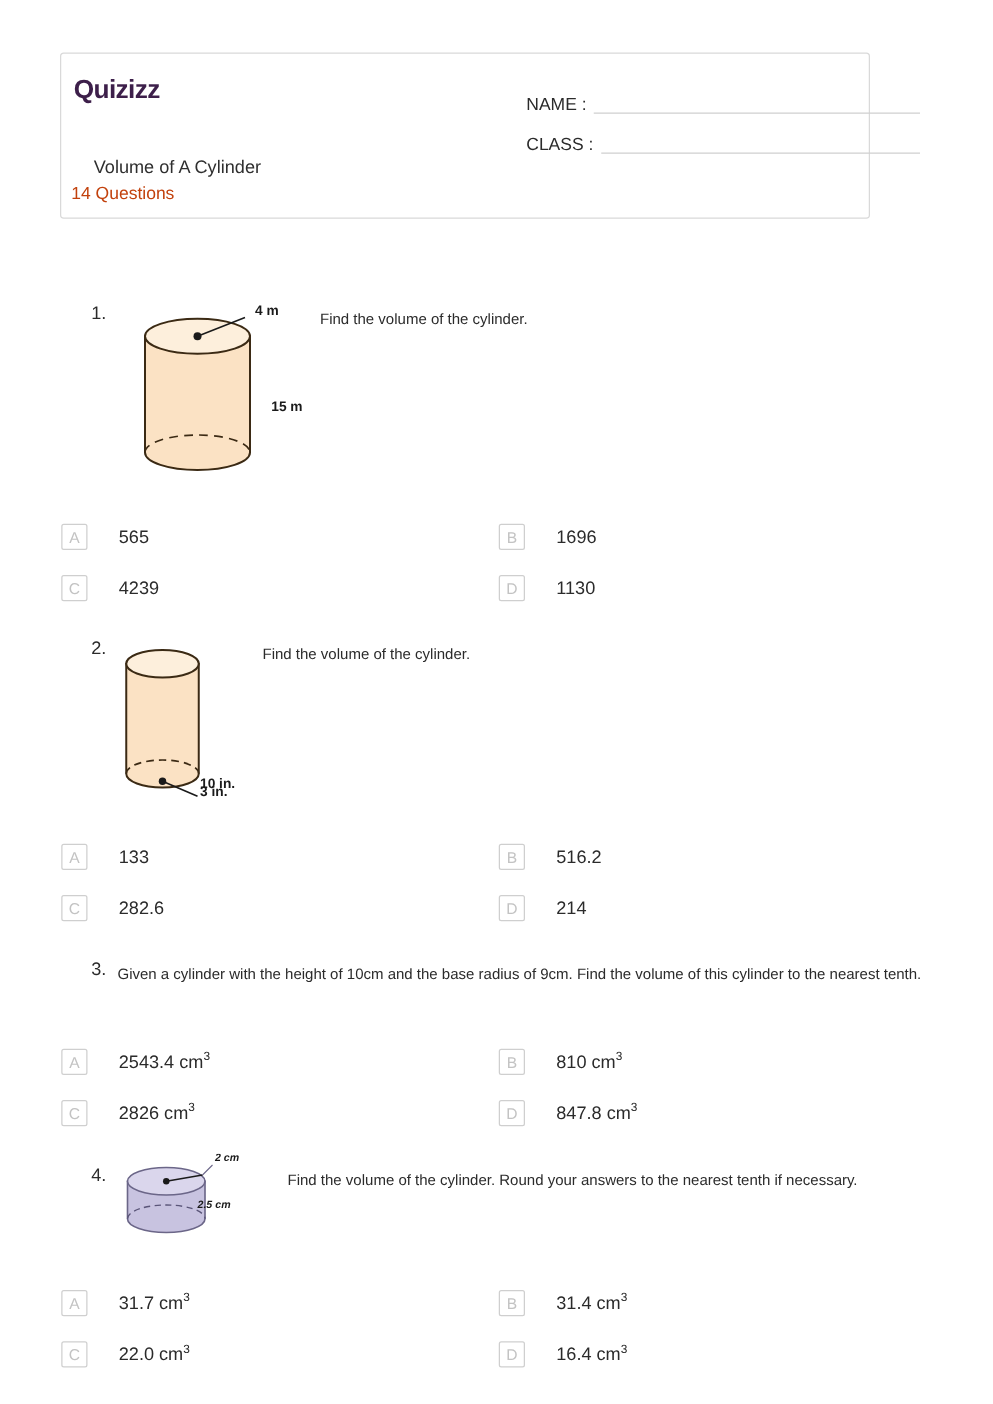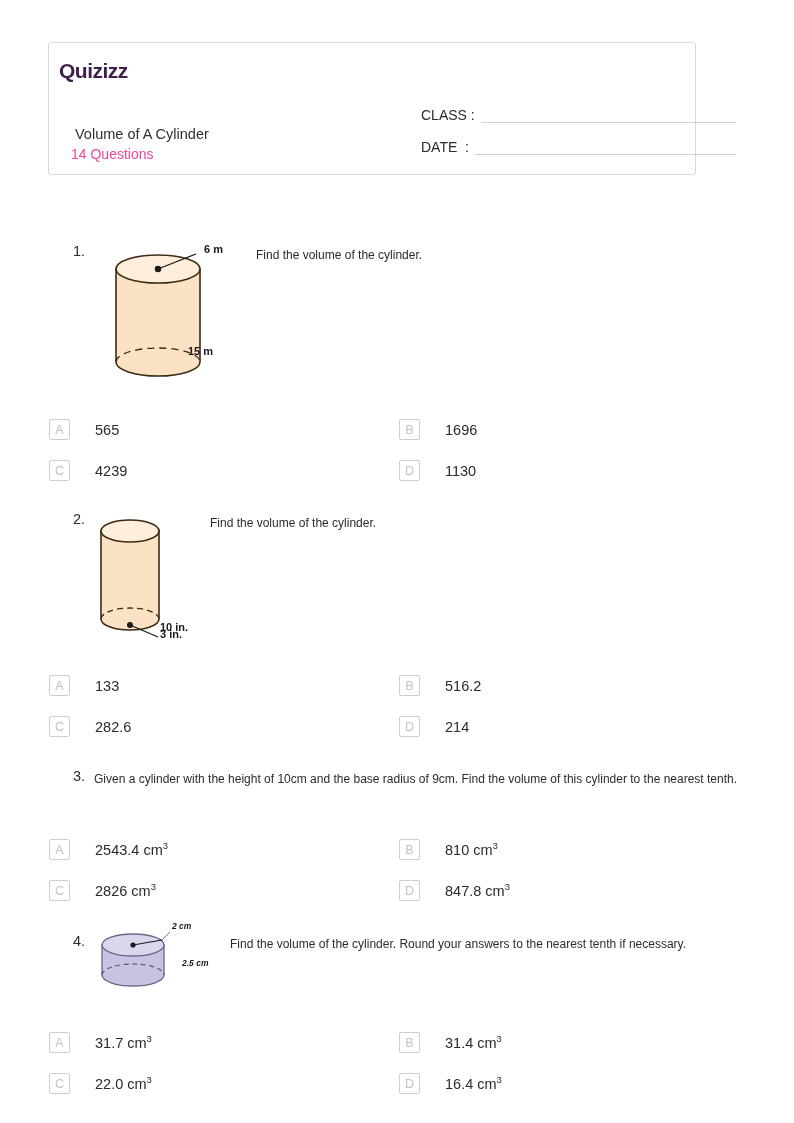--- a/index.html
+++ b/index.html
@@ -40,24 +40,24 @@
   .quiz-title {
     position: absolute;
     left: 10px;
     top: 83px;
     font-size: 14.5px;
     color: #2f2f2f;
     margin-left: 16px;
   }
   .quiz-count {
     position: absolute;
-    left: 22px;
+    left: 8px;
     top: 103px;
     font-size: 14px;
-    color: #ec4899;
+    color: #c2410c;
   }
   .field-row {
     position: absolute;
     left: 372px;
     width: 315px;
     height: 20px;
     display: flex;
     align-items: flex-end;
   }
   .field-row.r1 { top: 28px; }
@@ -160,48 +160,48 @@
 <div class="header-card">
   <div class="logo">
     <svg width="110" height="26" viewBox="0 0 110 26">
       <text x="0" y="19" font-family="Liberation Sans, sans-serif" font-size="21" font-weight="bold" fill="#3d1f4a" letter-spacing="-0.5">Quizizz</text>
     </svg>
   </div>
 
   <div class="quiz-title">Volume of A Cylinder</div>
   <div class="quiz-count">14 Questions</div>
 
+  <div class="field-row r1">
+    <span class="field-label">NAME :</span>
+    <span class="field-line"></span>
+  </div>
   <div class="field-row r2">
     <span class="field-label">CLASS :</span>
     <span class="field-line"></span>
   </div>
-  <div class="field-row r3">
-    <span class="field-label">DATE  :</span>
-    <span class="field-line"></span>
-  </div>
 </div>
 
 <div class="question" style="top:243px;">
   <span class="q-num">1.</span>
   <span class="q-text" style="left:208px; top:1px; width:480px;">Find the volume of the cylinder.</span>
 
   <div class="figure" style="left:60px; top:5px; width:150px; height:140px;">
     <svg width="150" height="140" viewBox="0 0 150 140">
 
       <path d="M 8 21 L 8 114 A 42 14 0 0 0 92 114 L 92 21 Z" fill="#FBE2C4" stroke="#3b2a14" stroke-width="1.6"></path>
 
       <ellipse cx="50" cy="21" rx="42" ry="14" fill="#FDEFDC" stroke="#3b2a14" stroke-width="1.6"></ellipse>
 
       <path d="M 8 114 A 42 14 0 0 1 92 114" fill="none" stroke="#3b2a14" stroke-width="1.3" stroke-dasharray="7,5"></path>
 
       <line x1="50" y1="21" x2="88" y2="6" stroke="#1a1a1a" stroke-width="1.3"></line>
       <circle cx="50" cy="21" r="3.2" fill="#1a1a1a"></circle>
     </svg>
-    <span class="fig-label" style="left:96px; top:-5px;">6 m</span>
-    <span class="fig-label" style="left:80px; top:72px;margin-top:25px;">15 m</span>
+    <span class="fig-label" style="left:96px; top:-5px;">4 m</span>
+    <span class="fig-label" style="left:109px; top:72px;">15 m</span>
   </div>
 </div>
 
 <div class="answers" style="top:419px;">
   <div class="ans ans-col-a ans-row-1">
     <span class="ans-box">A</span>
     <span class="ans-text">565</span>
   </div>
   <div class="ans ans-col-b ans-row-1">
     <span class="ans-box">B</span>
@@ -286,21 +286,21 @@
     <svg width="140" height="80" viewBox="0 0 140 80">
       <path d="M 8 22 L 8 52 A 31 11 0 0 0 70 52 L 70 22 Z" fill="#C8C3E0" stroke="#6b6688" stroke-width="1.3"></path>
       <ellipse cx="39" cy="22" rx="31" ry="11" fill="#DAD6EC" stroke="#6b6688" stroke-width="1.3"></ellipse>
       <path d="M 8 52 A 31 11 0 0 1 70 52" fill="none" stroke="#5a5578" stroke-width="1.1" stroke-dasharray="5,3.5"></path>
 
       <line x1="39" y1="22" x2="68" y2="17" stroke="#1a1a1a" stroke-width="1.2"></line>
       <circle cx="39" cy="22" r="2.6" fill="#1a1a1a"></circle>
       <line x1="68" y1="17" x2="76" y2="9" stroke="#6b6688" stroke-width="0.9"></line>
     </svg>
     <span class="fig-label small" style="left:78px; top:-2px;">2 cm</span>
-    <span class="fig-label small" style="left:88px; top:35px;">2.5 cm</span>
+    <span class="fig-label small" style="left:64px; top:35px;">2.5 cm</span>
   </div>
 </div>
 
 <div class="answers" style="top:1032px;">
   <div class="ans ans-col-a ans-row-1">
     <span class="ans-box">A</span>
     <span class="ans-text"><span>31.7 cm</span><sup>3</sup></span>
   </div>
   <div class="ans ans-col-b ans-row-1">
     <span class="ans-box">B</span>

